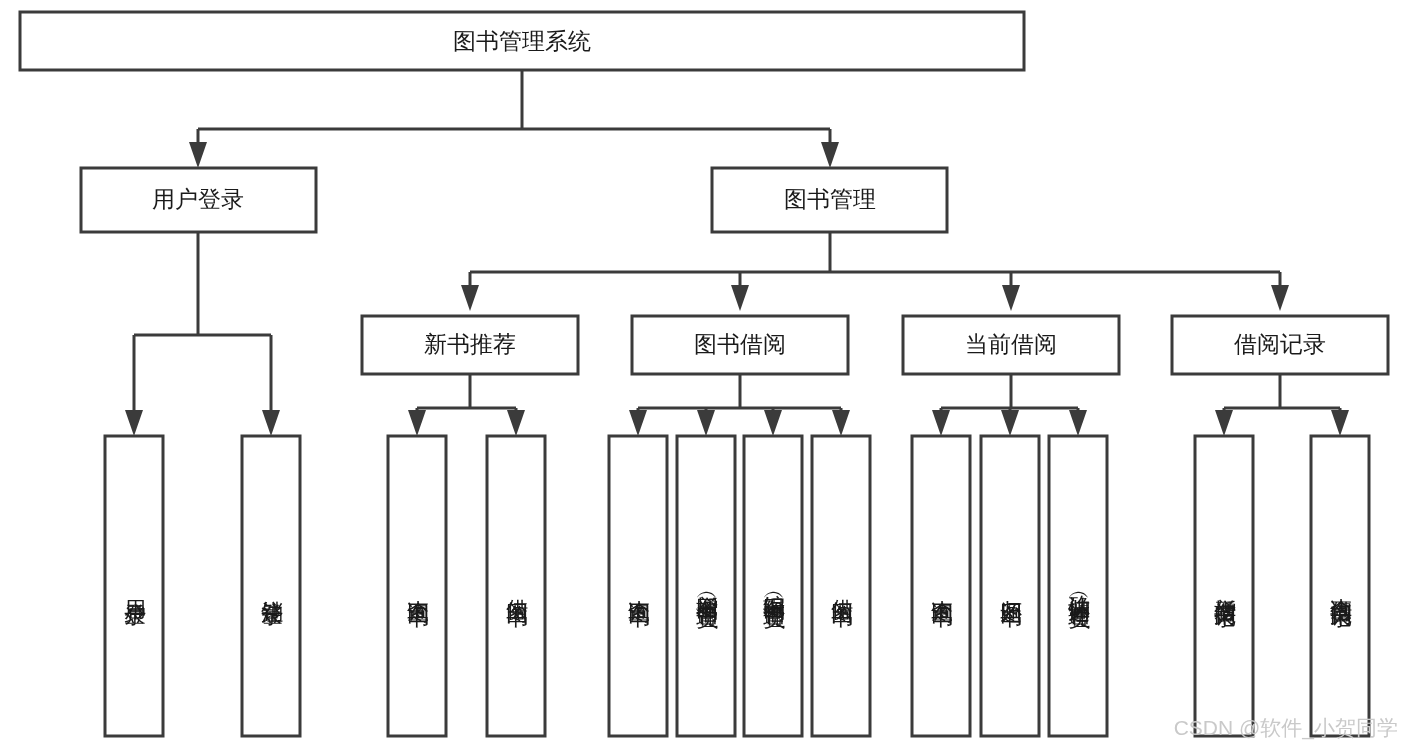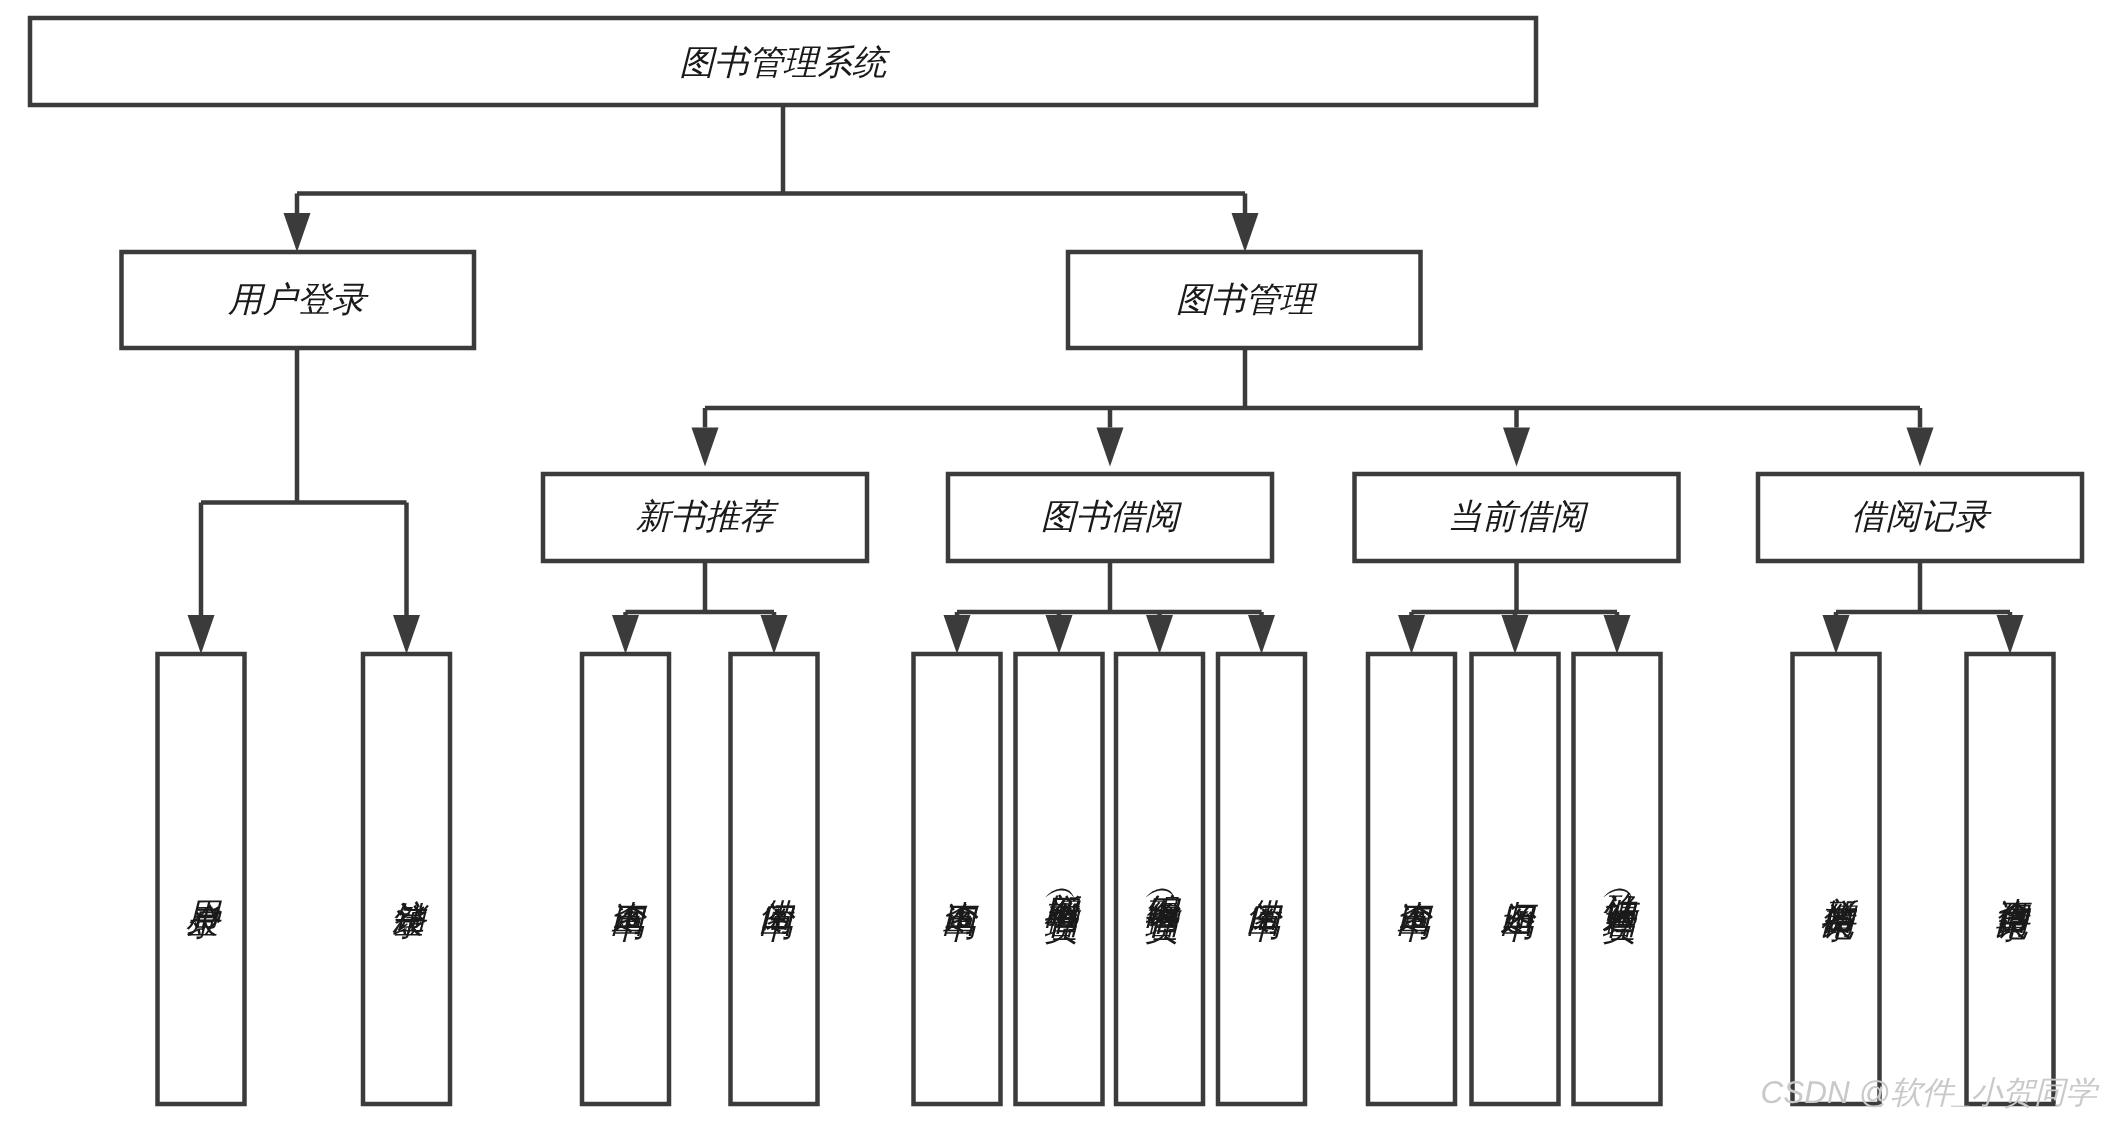--- a/index.html
+++ b/index.html
@@ -14,21 +14,20 @@
     position: relative;
     overflow: hidden;
     font-family: "Liberation Sans", "DejaVu Sans", sans-serif;
   }
   #diagram-root {
     position: absolute;
     left: 0;
     top: 0;
     width: 1405px;
     height: 747px;
-    font-style: italic;
   }
   svg.diagram-canvas {
     display: block;
     width: 1405px;
     height: 747px;
     background: #ffffff;
   }
   .node-box {
     fill: #ffffff;
     stroke: #3b3b3b;

